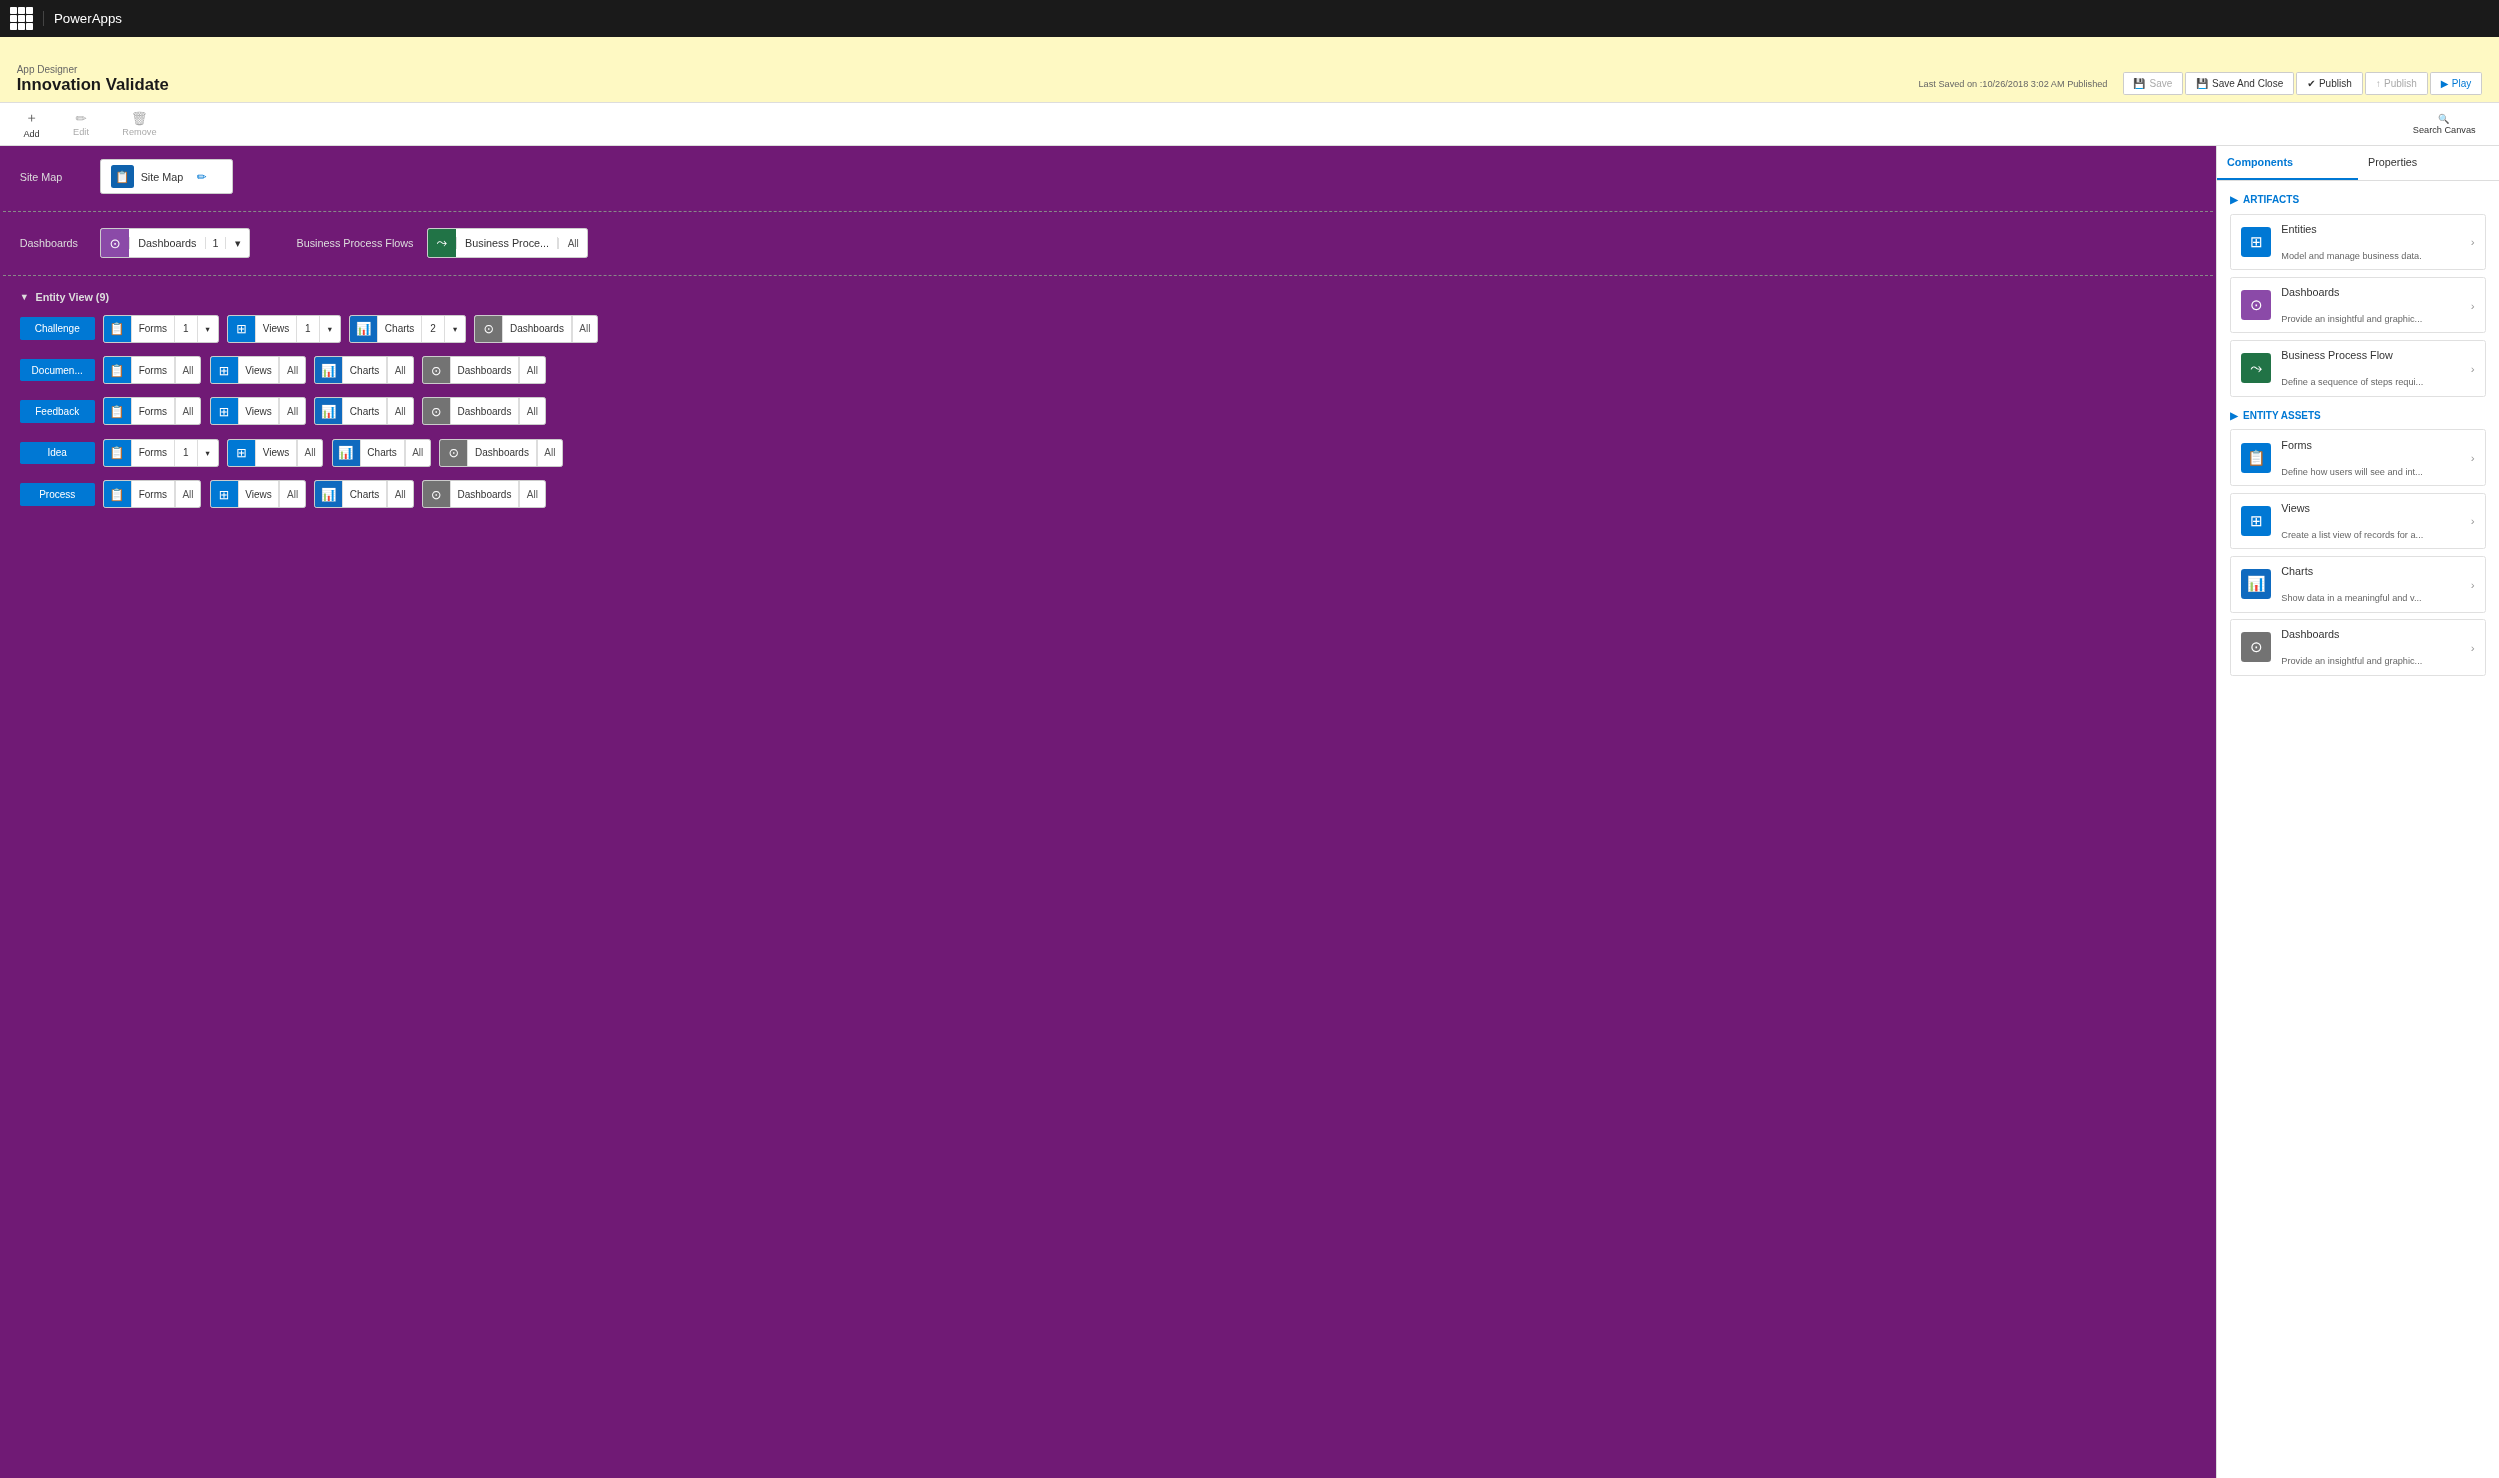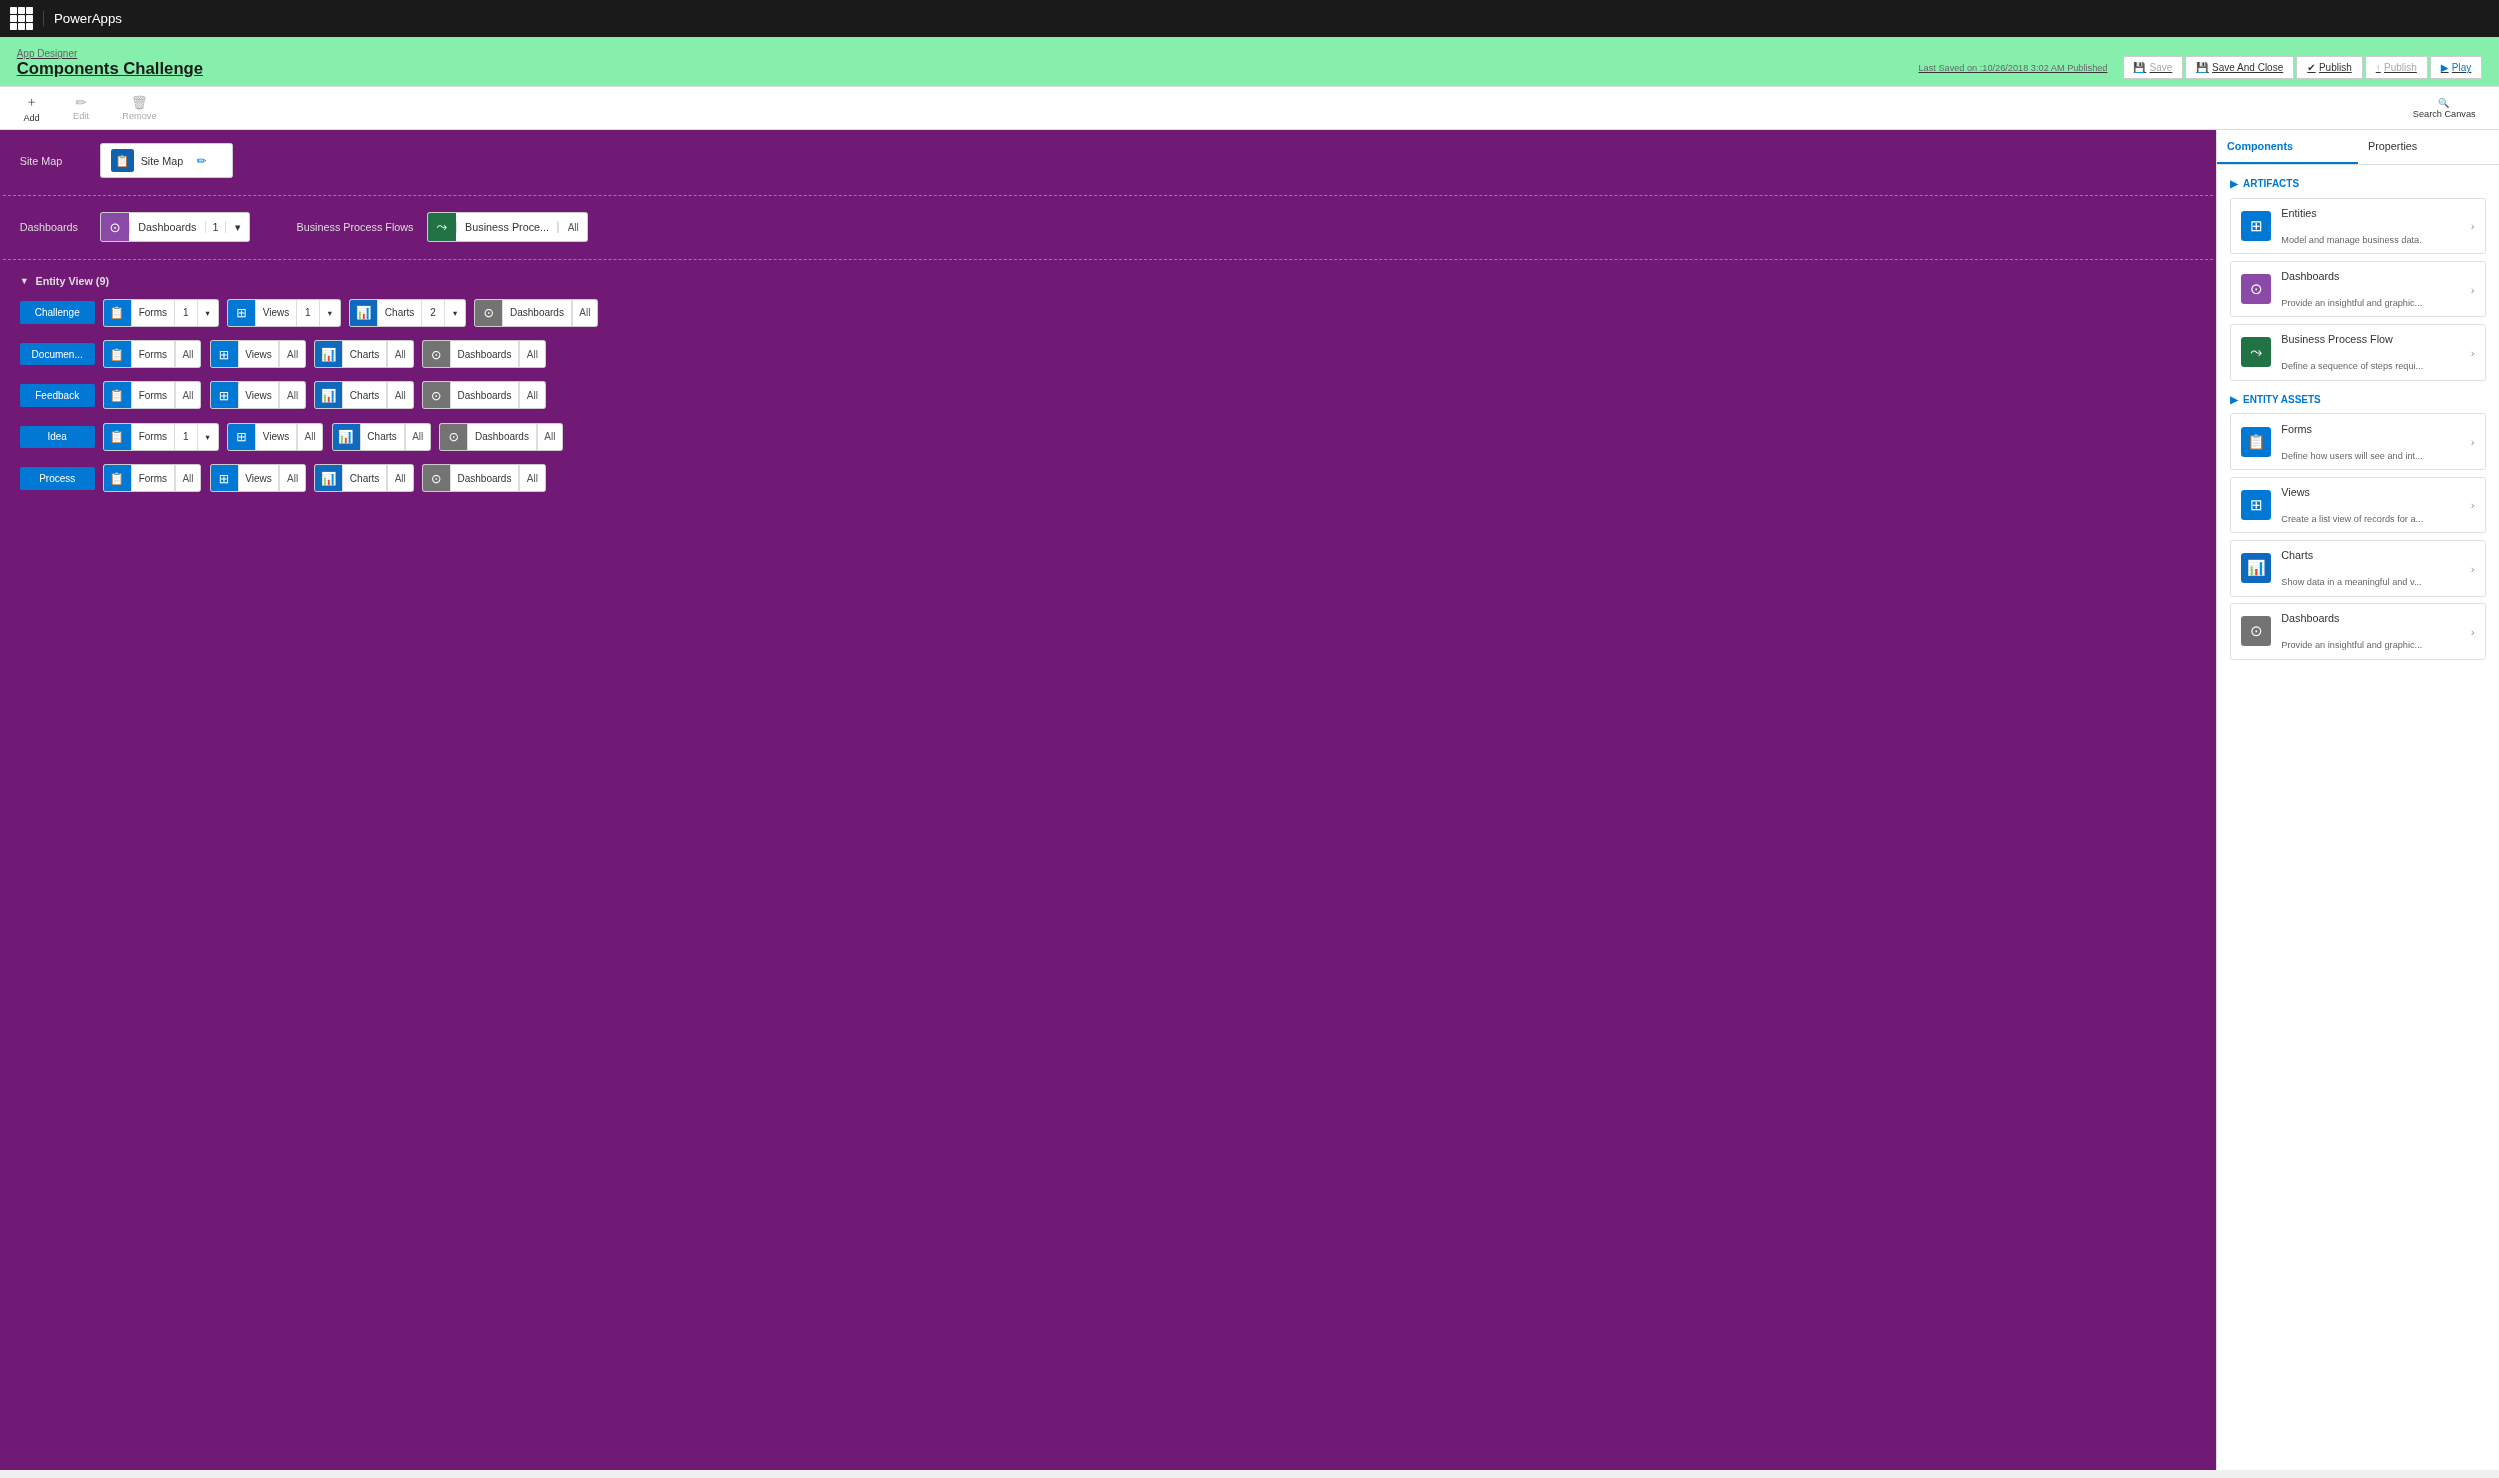--- a/index.html
+++ b/index.html
@@ -26,28 +26,27 @@
     .app-name {
       color: white;
       font-size: 13.3px;
       font-weight: 400;
       border-left: 0.8px solid #444;
       padding-left: 10px;
     }
 
     
     .header-bar {
-      background: #86efac;
+      background: #fef9c3;
       border-bottom: 0.8px solid #ddd;
       padding: 6.7px 16.7px;
       display: flex;
       justify-content: space-between;
       align-items: flex-end;
-      height: 50px;
-      text-decoration: underline;
+      height: 66px;
     }
     .header-left .breadcrumb {
       font-size: 10px;
       color: #666;
     }
     .header-left .page-title {
       font-size: 16.7px;
       font-weight: 600;
       color: #1a1a1a;
     }
@@ -348,21 +347,21 @@
     <span></span>
       <span></span>
       <span></span>
   </div>
   <span class="app-name">PowerApps</span>
 </div>
 
 <div class="header-bar">
   <div class="header-left">
     <div class="breadcrumb">App Designer</div>
-    <div class="page-title">Components Challenge</div>
+    <div class="page-title">Innovation Validate</div>
   </div>
   <div class="header-right">
     <span class="last-saved">Last Saved on :10/26/2018 3:02 AM Published</span>
     <button class="header-btn disabled">
       <span>💾</span>
       <span>Save</span>
     </button>
     <button class="header-btn">
       <span>💾</span>
       <span>Save And Close</span>

